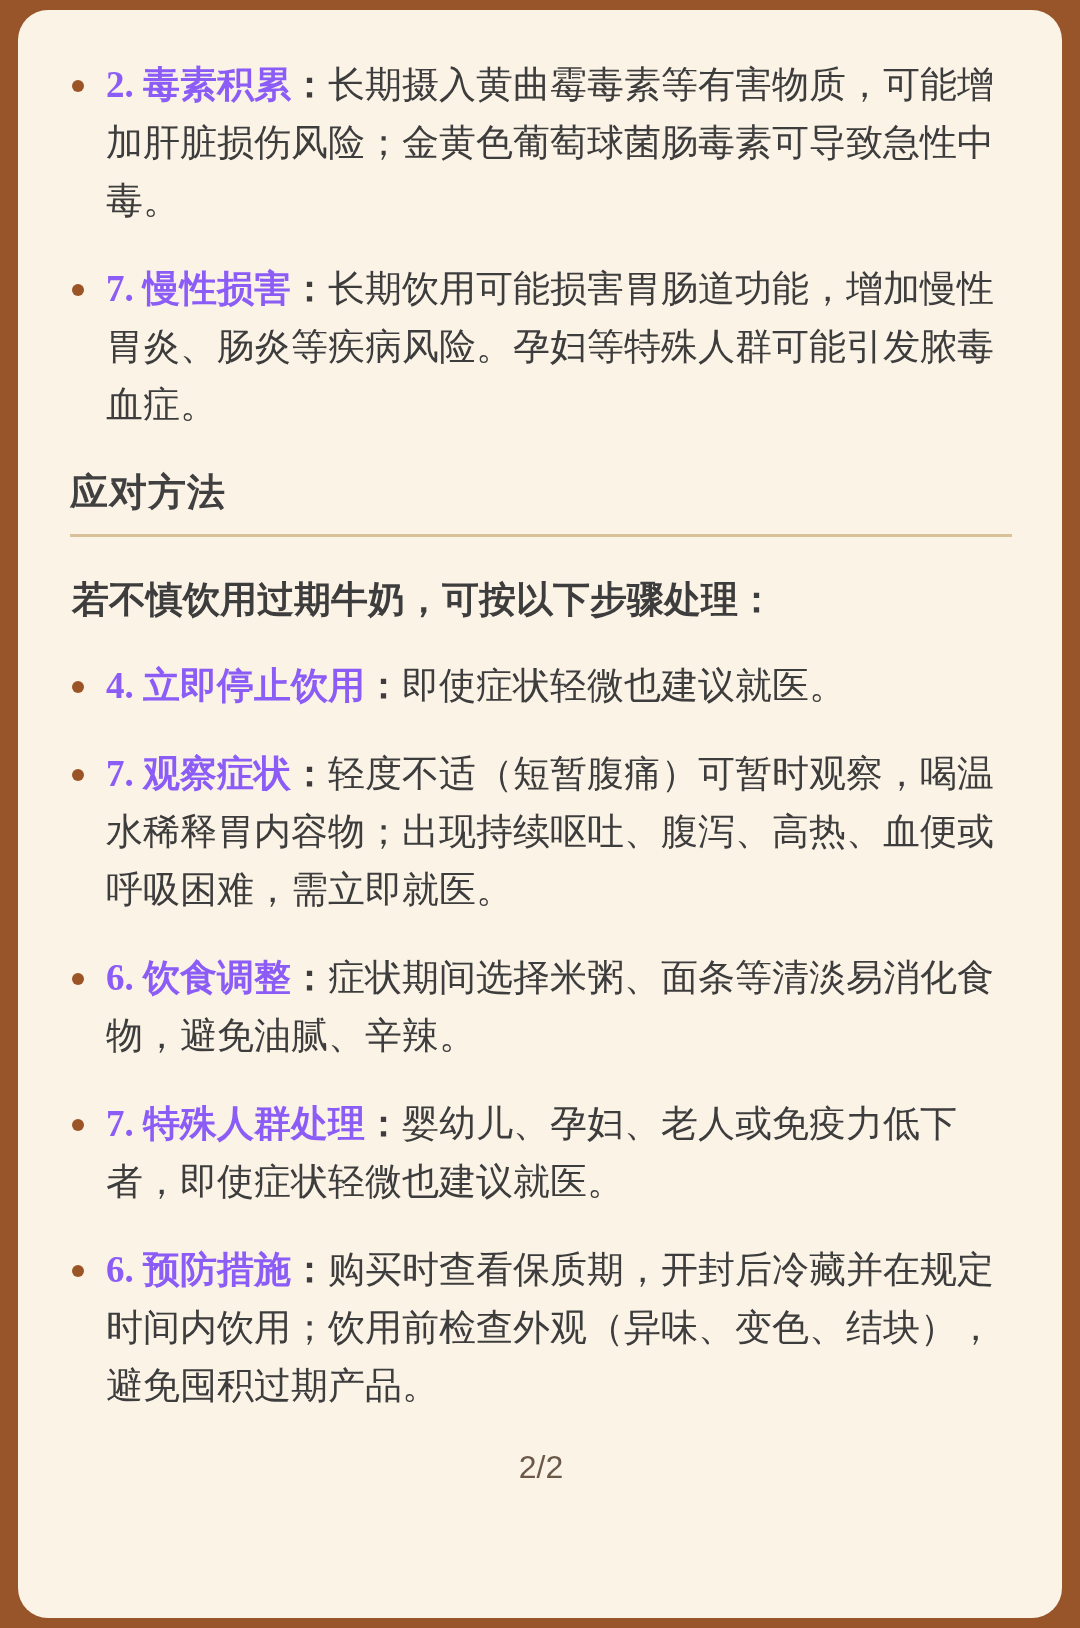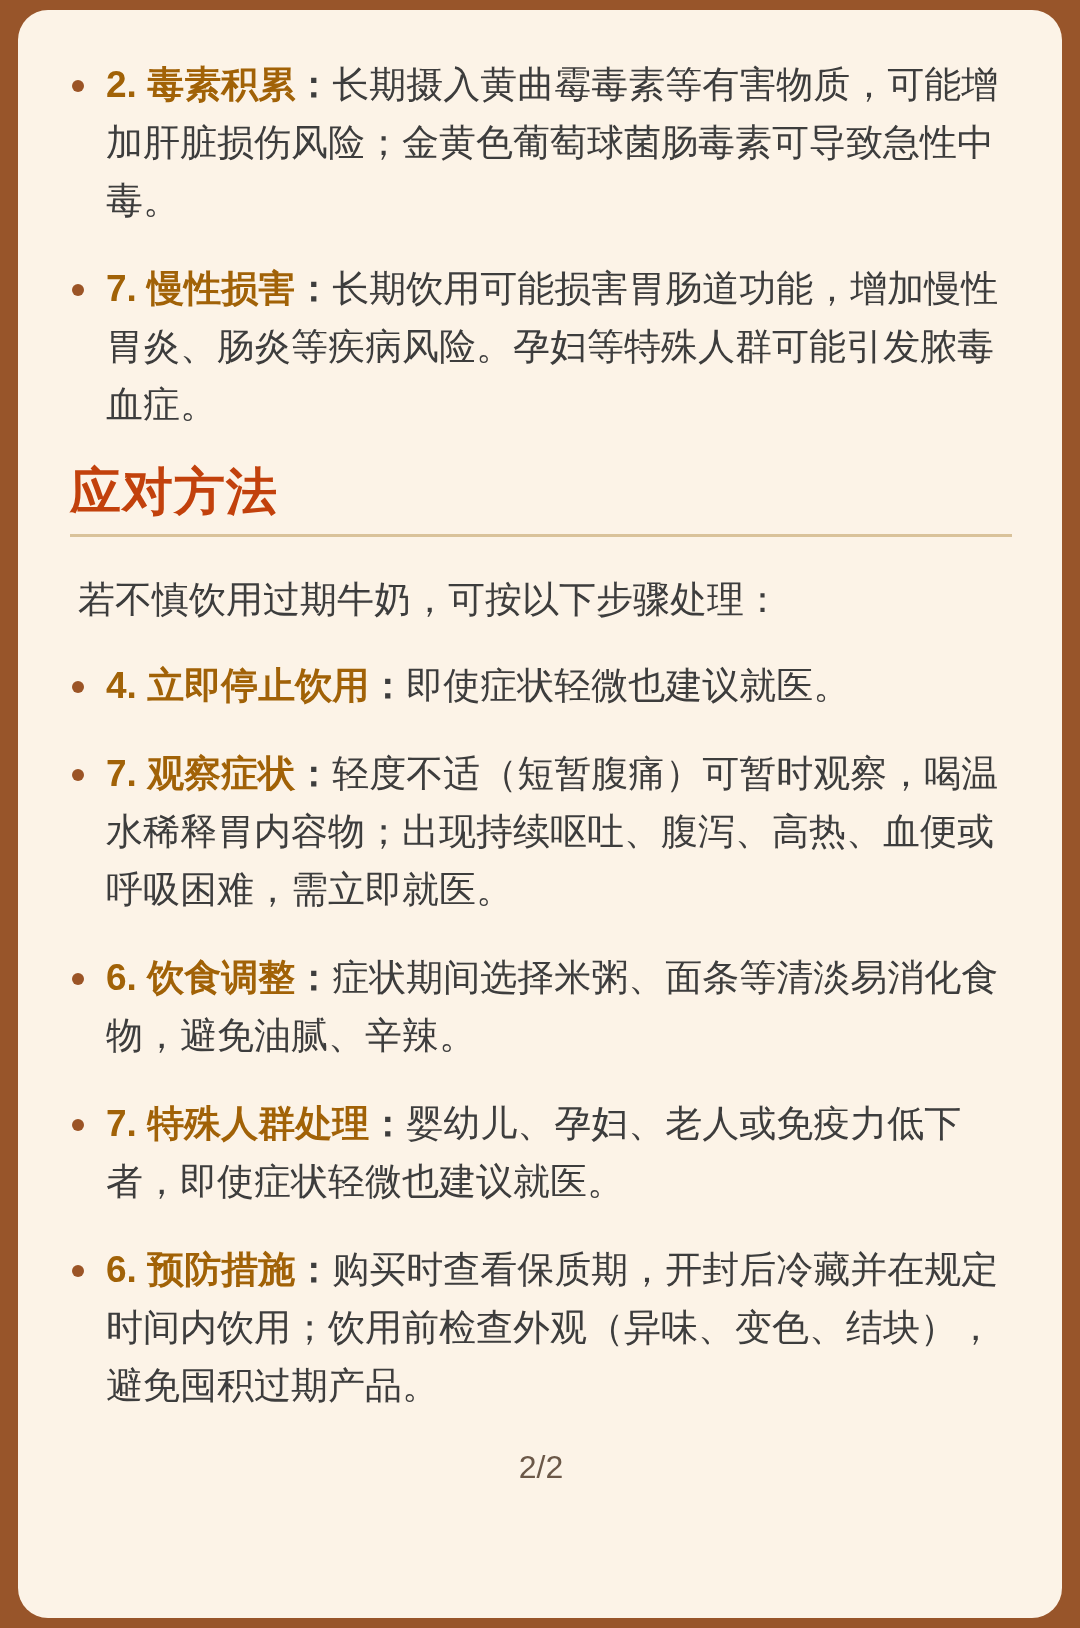--- a/index.html
+++ b/index.html
@@ -46,42 +46,44 @@
     height: 12px;
     border-radius: 50%;
     background: #9B5426;
     margin: 24px 22px 0 2px;
   }
   .item-text {
     margin: 0;
     flex: 1 1 auto;
   }
   .lbl {
-    color: #a16207;
+    color: #8b5cf6;
     font-weight: bold;
+    font-family: Liberation Serif, serif;
   }
   .colon {
     color: #3D3D3D;
     font-weight: bold;
   }
   h2.sec-heading {
     margin: 34px 0 0 0;
-    font-size: 51px;
+    font-size: 38px;
     line-height: 48px;
-    color: #c2410c;
+    color: #404040;
     font-weight: bold;
     letter-spacing: 1px;
   }
   .sec-rule {
     border: none;
     border-top: 3px solid #D9C29A;
     margin: 18px 0 0 0;
   }
   .intro {
-    margin: 34px 0 28px 8px;
+    margin: 34px 0 28px 2px;
+    font-weight: bold;
   }
   .footer {
     text-align: center;
     color: #6B5848;
     font-size: 32px;
     margin-top: 18px;
     line-height: 44px;
   }
 </style>
 </head>

